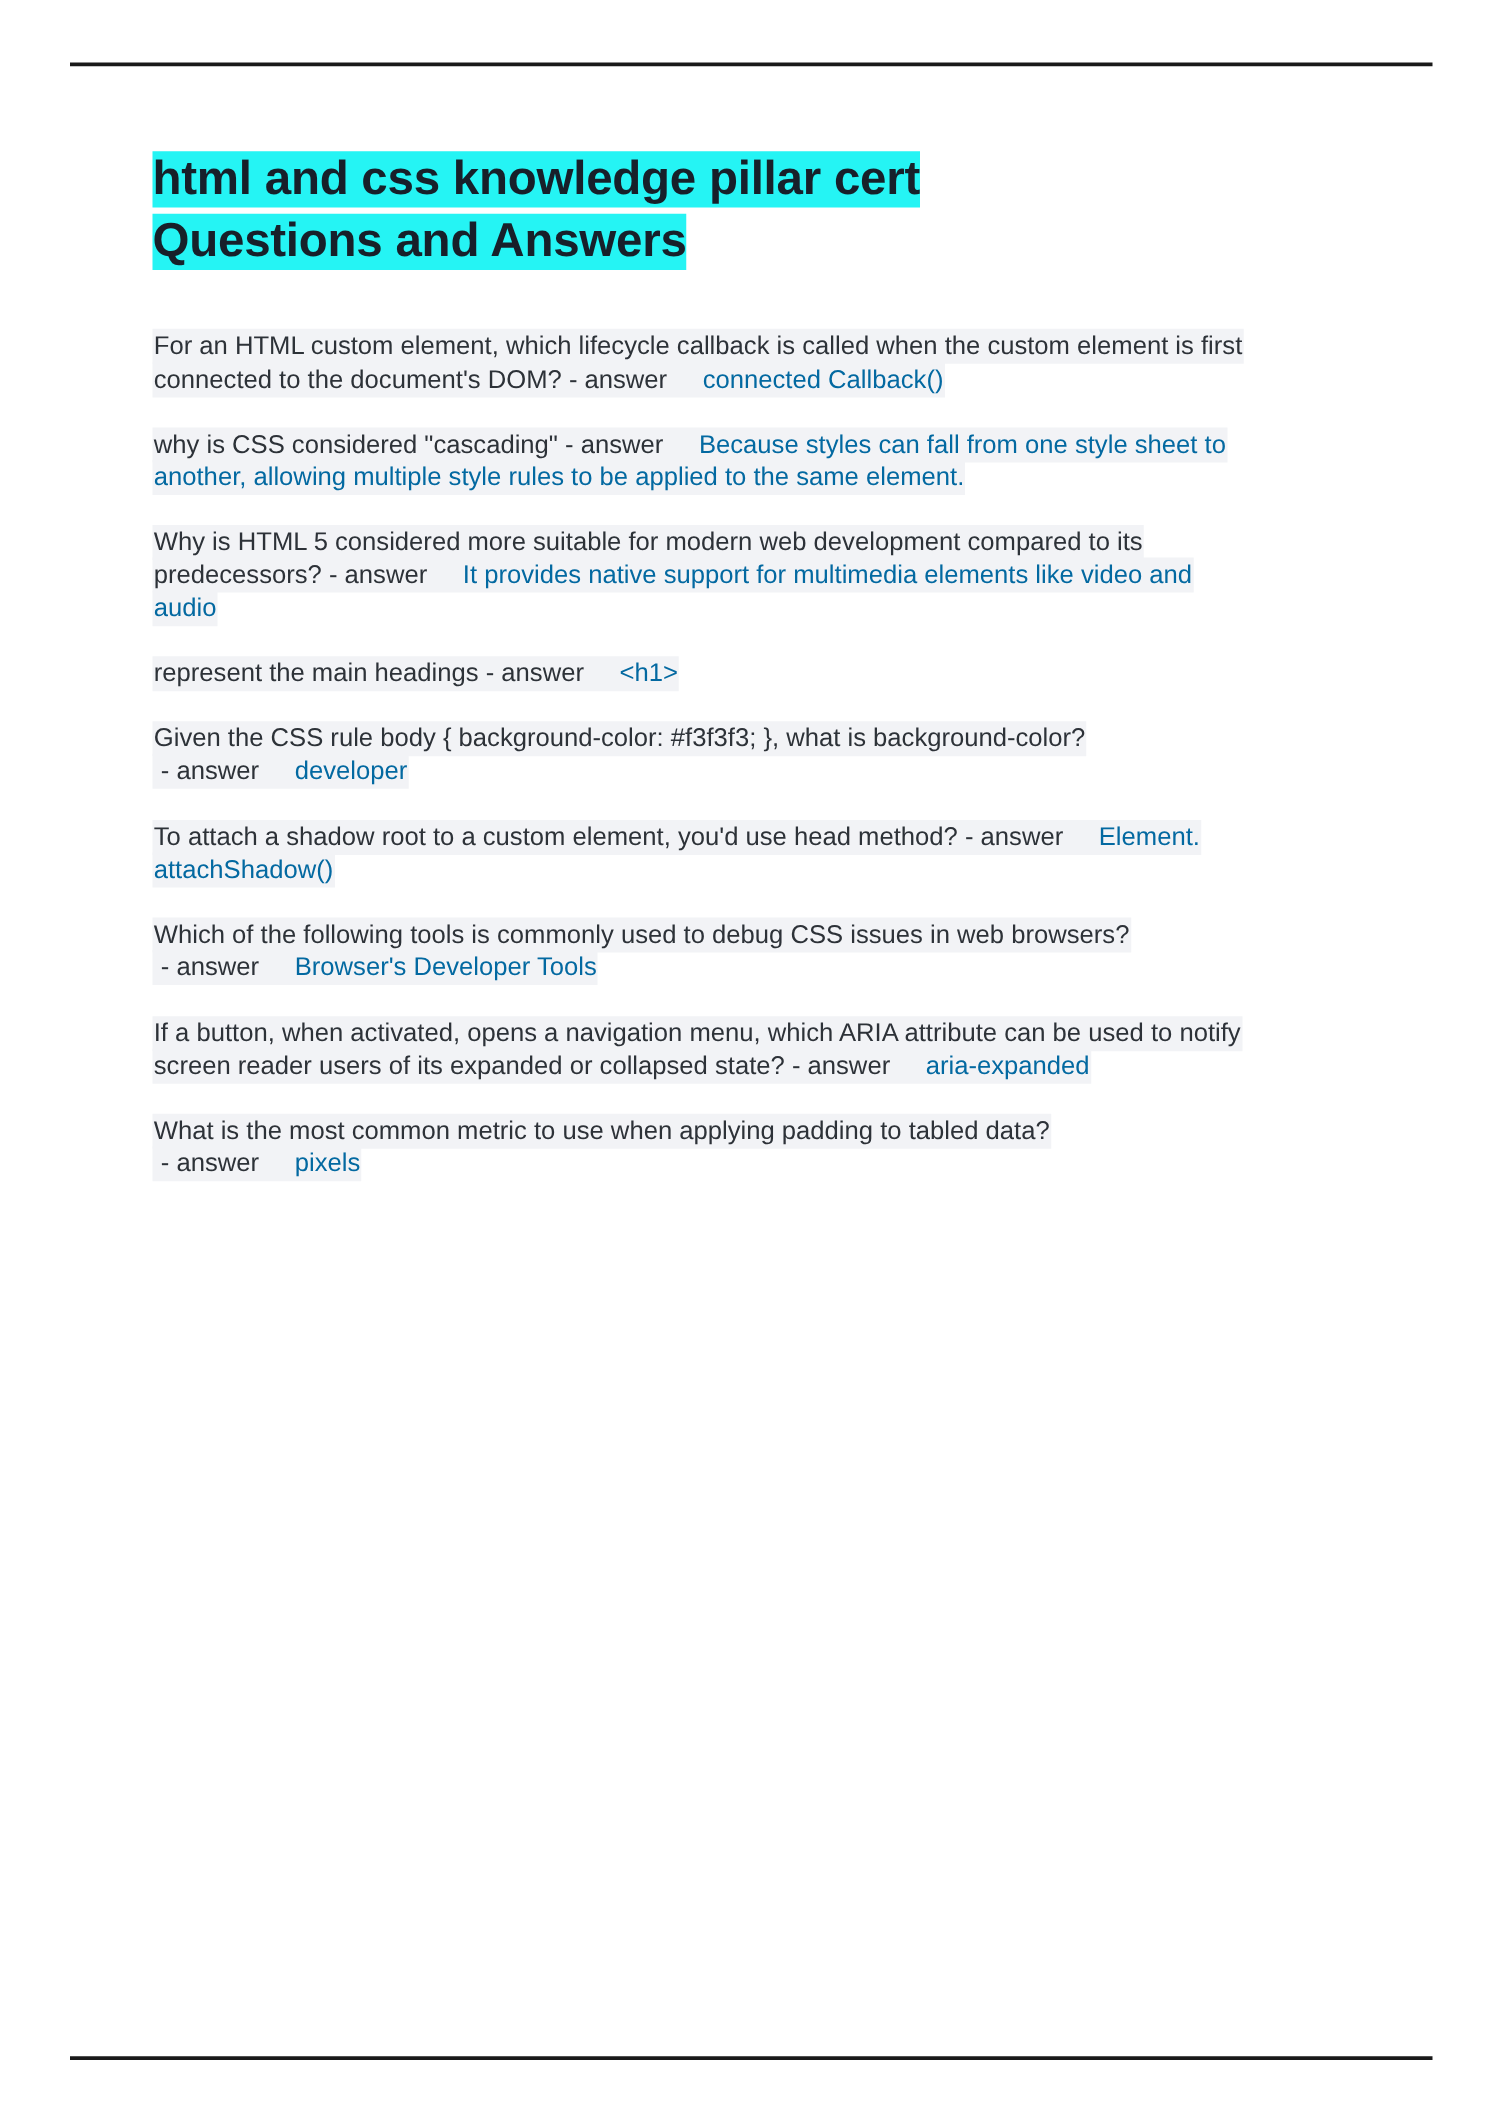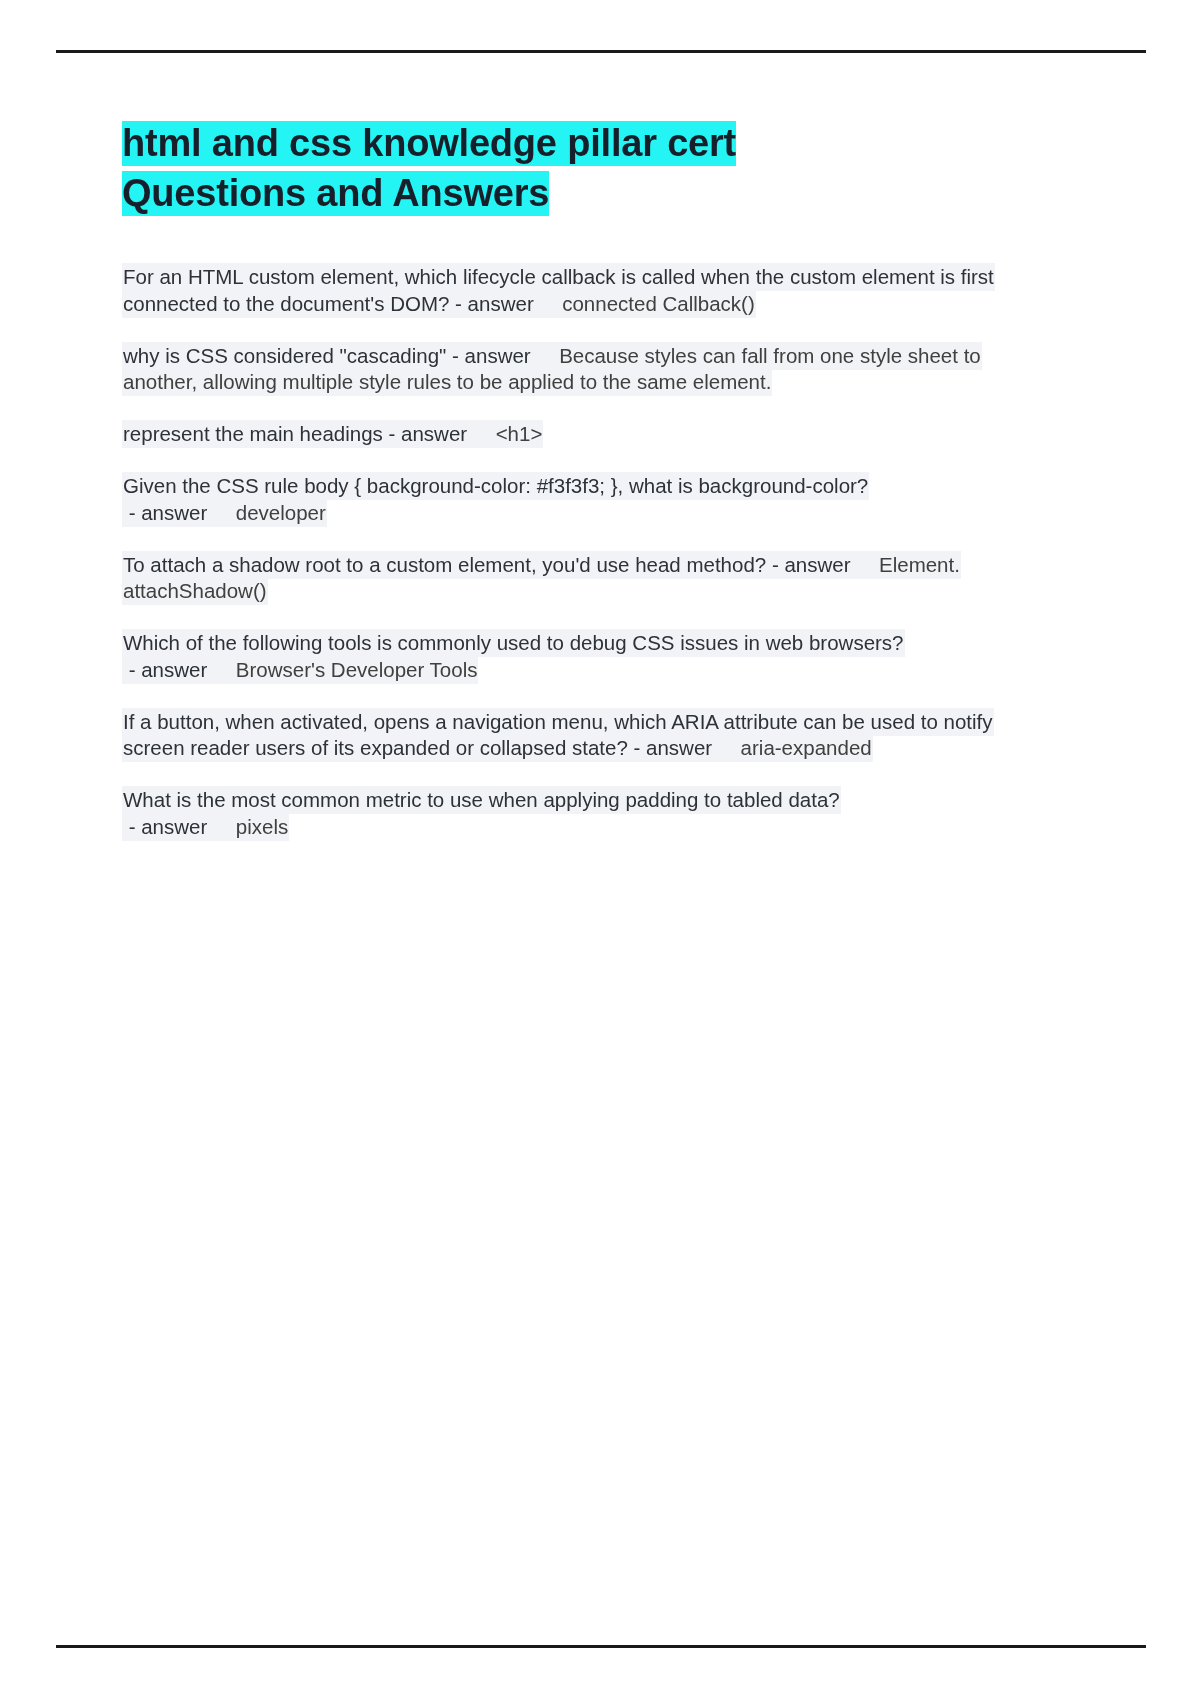--- a/index.html
+++ b/index.html
@@ -68,21 +68,21 @@
     background: #f2f3f6;
     box-decoration-break: clone;
     -webkit-box-decoration-break: clone;
     padding: 2px 1px 3px 1px;
   }
   .qa .sep {
     white-space: pre;
     text-align: right;
   }
   .qa .ans {
-    color: #404040;
+    color: #0369a1;
   }
 </style>
 </head>
 <body>
 
 <div class="page">
 
   <div class="rule rule-top"></div>
 
   <div class="content">
@@ -91,20 +91,21 @@
       <span class="hl">html and css knowledge pillar cert</span><br>
       <span class="hl">Questions and Answers</span>
     </h1>
 
     <div class="qa-list">
 
       <p class="qa"><span class="txt"><span>For an HTML custom element, which lifecycle callback is called when the custom element is first connected to the document's DOM?</span><span class="sep"> - answer     </span><span class="ans">connected Callback()</span></span></p>
 
       <p class="qa"><span class="txt"><span>why is CSS considered "cascading"</span><span class="sep"> - answer     </span><span class="ans">Because styles can fall from one style sheet to another, allowing multiple style rules to be applied to the same element.</span></span></p>
 
+      <p class="qa"><span class="txt"><span>Why is HTML 5 considered more suitable for modern web development compared to its predecessors?</span><span class="sep"> - answer     </span><span class="ans">It provides native support for multimedia elements like video and audio</span></span></p>
 
       <p class="qa"><span class="txt"><span>represent the main headings</span><span class="sep"> - answer     </span><span class="ans">&lt;h1&gt;</span></span></p>
 
       <p class="qa"><span class="txt"><span>Given the CSS rule body { background-color: #f3f3f3; }, what is background-color?</span><span class="sep"> - answer     </span><span class="ans">developer</span></span></p>
 
 
 
       <p class="qa"><span class="txt"><span>To attach a shadow root to a custom element, you'd use head method?</span><span class="sep"> - answer     </span><span class="ans">Element. attachShadow()</span></span></p>
 
       <p class="qa"><span class="txt"><span>Which of the following tools is commonly used to debug CSS issues in web browsers?</span><span class="sep"> - answer     </span><span class="ans">Browser's Developer Tools</span></span></p>

